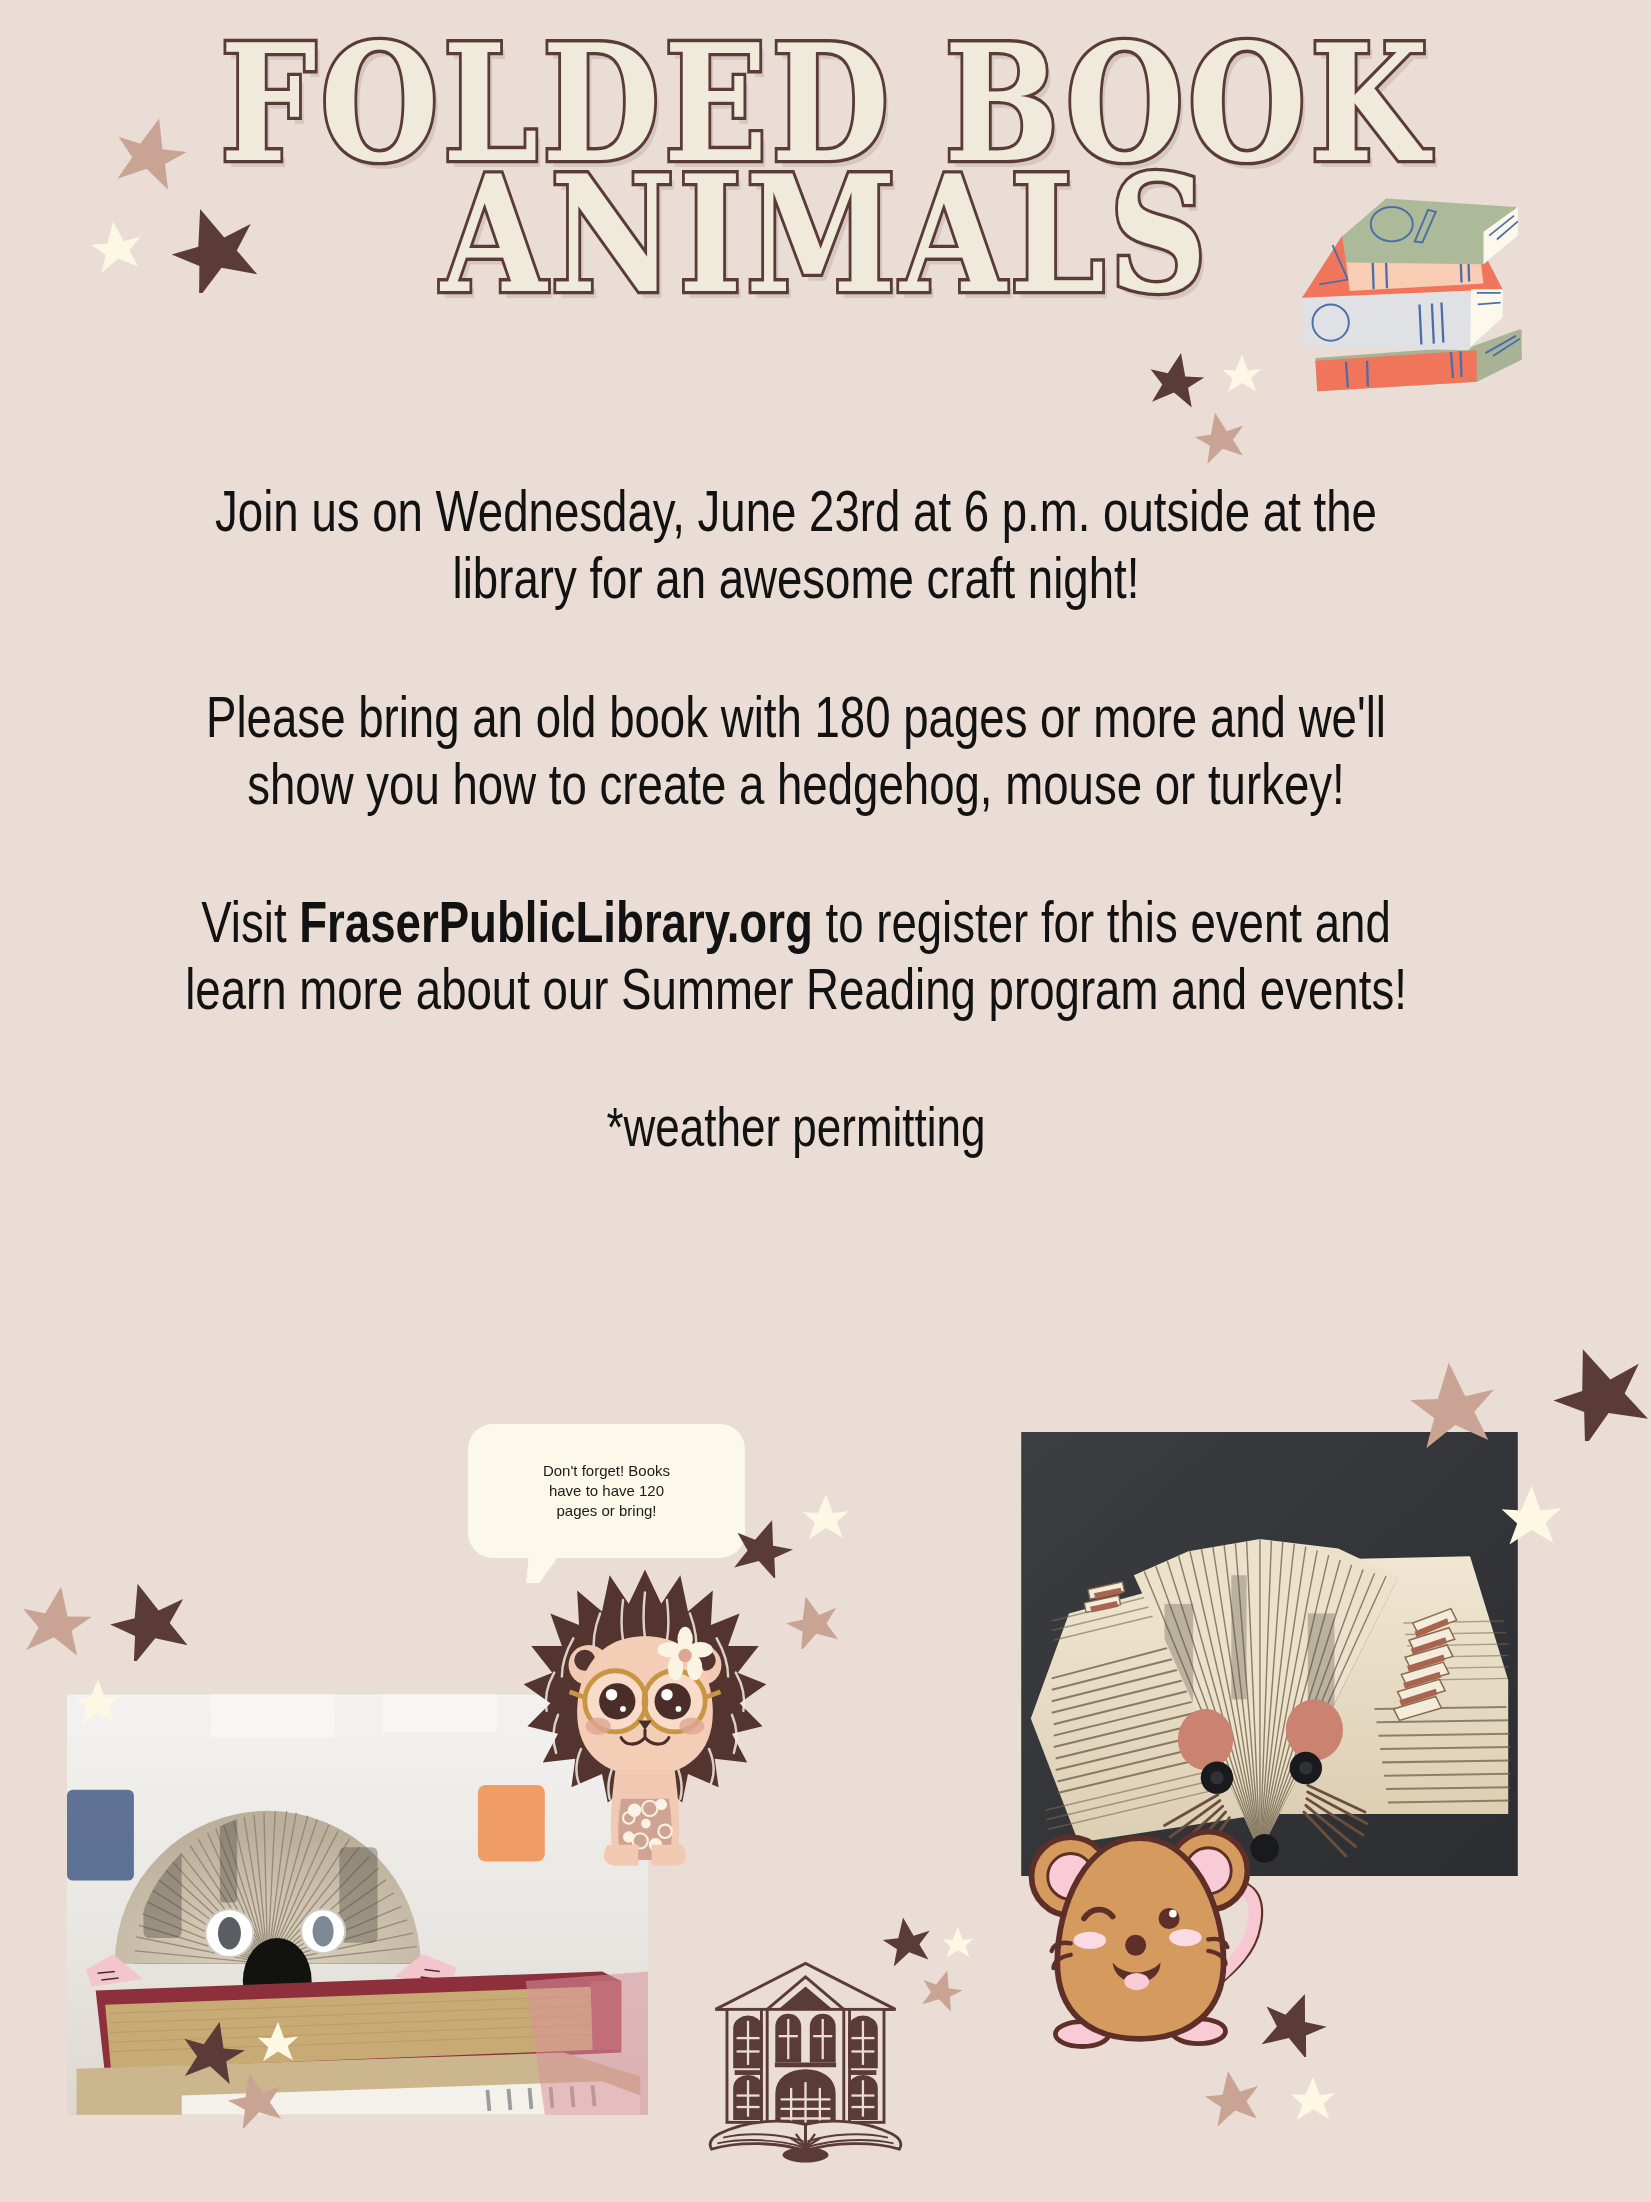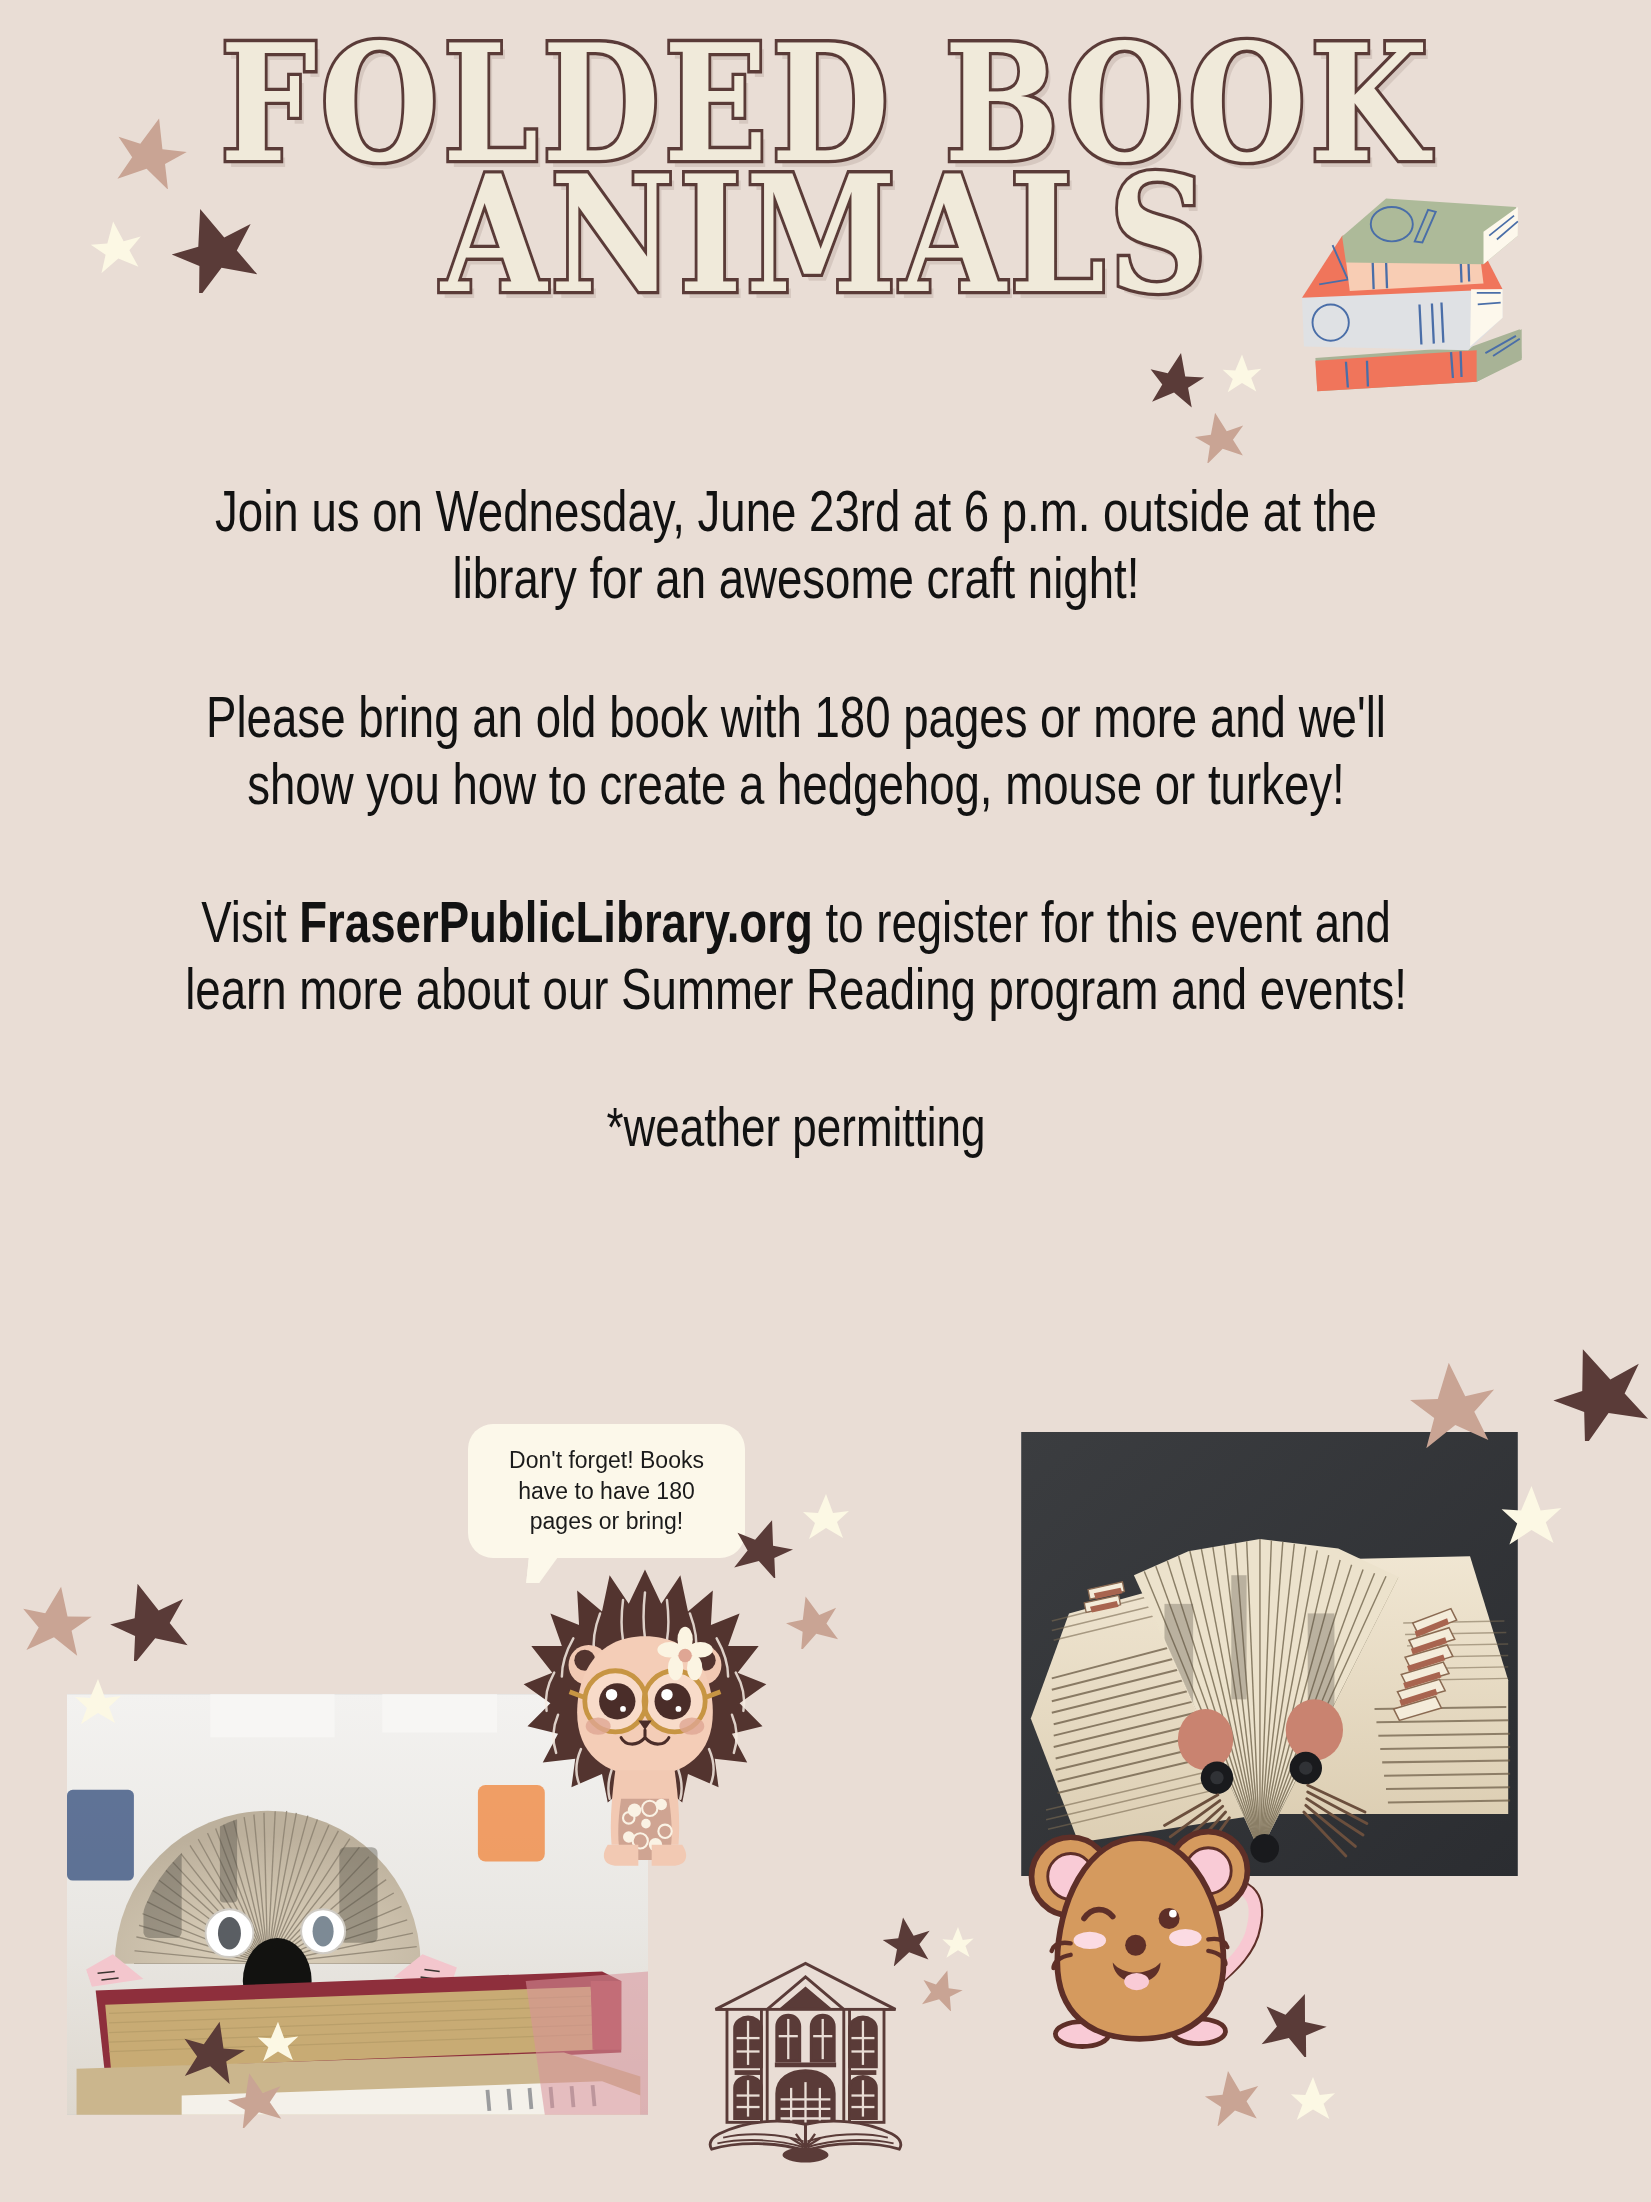--- a/index.html
+++ b/index.html
@@ -66,21 +66,21 @@
   
   .bubble{
     position:absolute;left:468px;top:1424px;width:277px;height:134px;
     background:#fcf8ea;
     border-radius:25px;
     z-index:9;
     display:flex;align-items:center;justify-content:center;
   }
   .bubble-text{
     font-family:"Liberation Sans", sans-serif;
-    font-size:23px;line-height:1.32;color:#1b1b1b;text-align:center;
+    font-size:15px;line-height:1.32;color:#1b1b1b;text-align:center;
     padding:0 13.4px;
   }
   .bubble-tail{
     position:absolute;left:528px;top:1549px;z-index:9;
     width:0;height:0;
     border-left:13.4px solid #fcf8ea;
     border-right:21px solid transparent;
     border-top:34px solid #fcf8ea;
     transform:skewX(-6deg);
   }
@@ -396,21 +396,21 @@
         <path d="M298 391 L350 434"></path>
           <path d="M296 398 L340 444"></path>
       </g>
     </svg>
   </div>
 
   <div class="bubble-tail"></div>
   <div class="bubble">
     <div class="bubble-text">
       <span>Don't forget!  Books</span><br>
-      <span>have to have 180</span><br>
+      <span>have to have 120</span><br>
       <span>pages or bring!</span>
     </div>
   </div>
 
   <div class="hedgehog-art">
     <svg viewBox="0 0 270 330" xmlns="http://www.w3.org/2000/svg">
 
       <path d="M135 12 L152 48 L172 18 L180 56 L206 34 L204 70 L234 58 L222 92 L254 92 L232 120
                L262 132 L234 152 L258 176 L226 184 L242 214 L208 210 L212 240 L180 226 L174 256
                L148 234 L135 262 L122 234 L96 256 L90 226 L58 240 L62 210 L28 214 L44 184 L12 176

